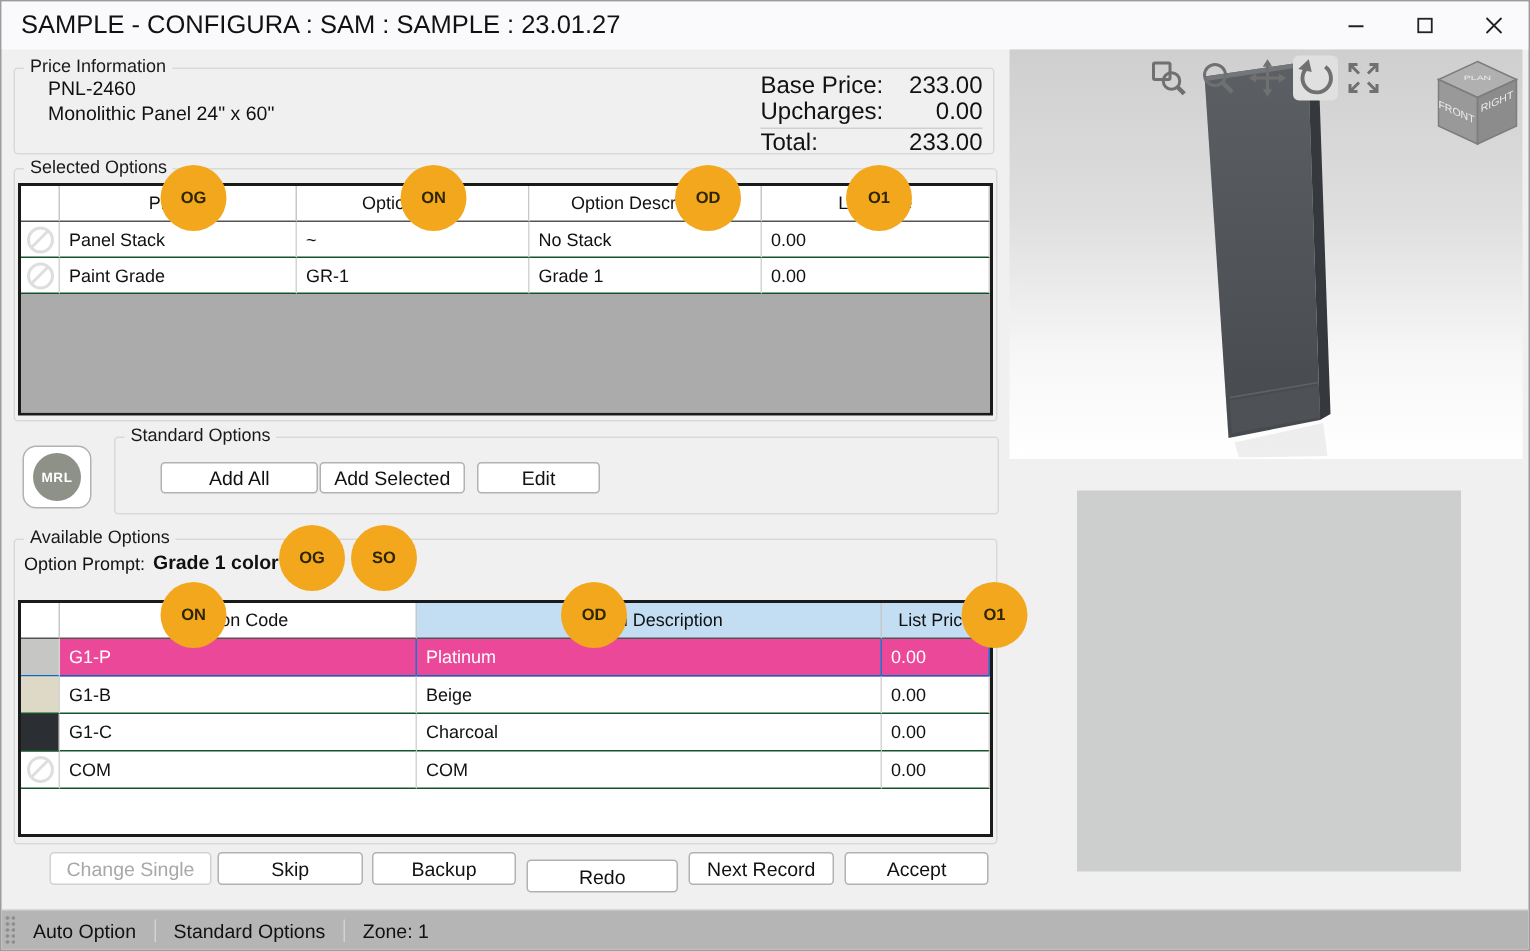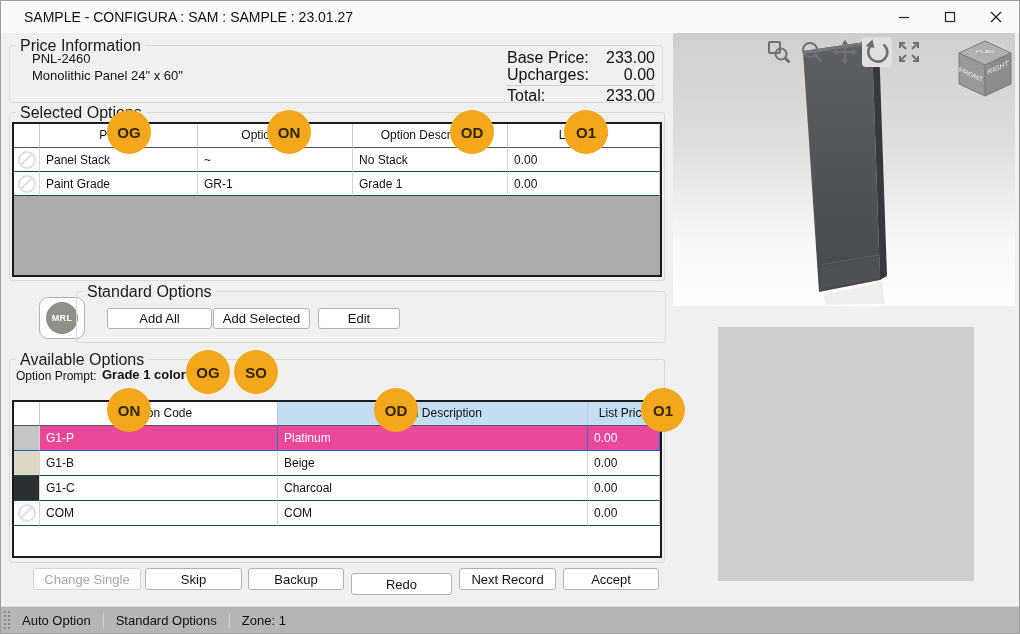--- a/index.html
+++ b/index.html
@@ -2,29 +2,29 @@
 <html><head>
 <meta charset="utf-8">
 <style>
   html,body { margin:0; padding:0; background:#ffffff; font-family:"Liberation Sans", sans-serif; }
   .window { position:relative; width:1020px; height:634px; box-sizing:border-box;
             border:1px solid #9c9c9c; background:#f0f0f0; overflow:hidden; }
 
   
   .titlebar { position:absolute; top:0; left:0; right:0; height:32px; background:#fafafc;
               display:flex; align-items:center; }
-  .titlebar .title { margin-left:23px; font-size:14px; color:#111; white-space:nowrap; }
+  .titlebar .title { margin-left:13px; font-size:17px; color:#111; white-space:nowrap; }
   .win-controls { margin-left:auto; display:flex; height:100%; }
   .win-btn { width:46px; height:100%; display:flex; align-items:center; justify-content:center; }
   .win-btn svg { stroke:#222; stroke-width:1.2; fill:none; }
 
   
   .groupbox { position:absolute; border:1px solid #d9d9d9; border-radius:3px; }
   .group-label { position:absolute; top:-9px; left:6px; background:#f0f0f0; padding:0 4px;
-                 font-size:16px; color:#1a1a1a; white-space:nowrap; }
+                 font-size:12px; color:#1a1a1a; white-space:nowrap; }
 
   
   .part-number { position:absolute; left:22px; top:5px;  font-size:13px; color:#111; }
   .part-desc   { position:absolute; left:22px; top:22px; font-size:13px; color:#111; }
   .price-rows  { position:absolute; left:497px; top:3px; width:148px; font-size:16px; color:#111; }
   .price-row   { display:flex; justify-content:space-between; height:17px; line-height:17px; }
   .price-row.total { border-top:1px solid #cfcfcf; margin-top:2px; padding-top:1px; }
 
   
   .table { position:absolute; background:#fff; border:2px solid #1a1a1a; box-sizing:border-box;
@@ -43,31 +43,31 @@
   .tfill-avail { flex:1; background:#fff; }
   .row-selected .td { background:#ec4899; color:#fff; border-right-color:#1777d2; border-bottom-color:#1466b8; }
   .row-selected .td.iconcell { border-right-color:#d4d4d4; }
 
   .noimg { width:14px; height:14px; border:2px solid #dedede; border-radius:50%; position:relative; }
   .noimg::after { content:""; position:absolute; left:-2px; top:6px; width:16px; height:2px;
                   background:#dedede; transform:rotate(-45deg); }
 
   
   .badge { position:absolute; width:44px; height:44px; border-radius:50%; background:#F3A71C;
-           color:#2e2502; font-size:15px; font-weight:bold; display:flex; align-items:center;
+           color:#2e2502; font-size:11px; font-weight:bold; display:flex; align-items:center;
            justify-content:center; z-index:30; }
 
   
   .btn { position:absolute; background:#fff; border:1px solid #b2b2b2; border-radius:3px;
          font-size:13px; color:#111; display:flex; align-items:center; justify-content:center;
          box-sizing:border-box; }
   .btn.disabled { color:#a8a8a8; border-color:#d2d2d2; }
 
   .mrl-btn { position:absolute; left:14px; top:296px; width:44px; height:40px; background:#fff;
-             border:1px solid #b2b2b2; border-radius:9px; display:flex; align-items:center; justify-content:center;margin-left:24px; }
+             border:1px solid #b2b2b2; border-radius:9px; display:flex; align-items:center; justify-content:center; }
   .mrl-circle { width:32px; height:32px; border-radius:50%; background:#8e9187; color:#fff;
                 font-size:9px; font-weight:bold; letter-spacing:.4px; display:flex; align-items:center; justify-content:center; }
 
   .prompt-label { position:absolute; left:6px;  top:9px; font-size:12px; color:#111; }
   .prompt-value { position:absolute; left:92px; top:7px; font-size:13px; font-weight:bold; color:#111; }
 
   
   .viewer { position:absolute; left:672px; top:32px; width:342px; height:273px;
             background:linear-gradient(180deg,#cfcfcf 0%,#dedede 40%,#f7f7f7 75%,#ffffff 100%); }
   .vtool { position:absolute; top:4px; width:30px; height:30px; display:flex; align-items:center;

